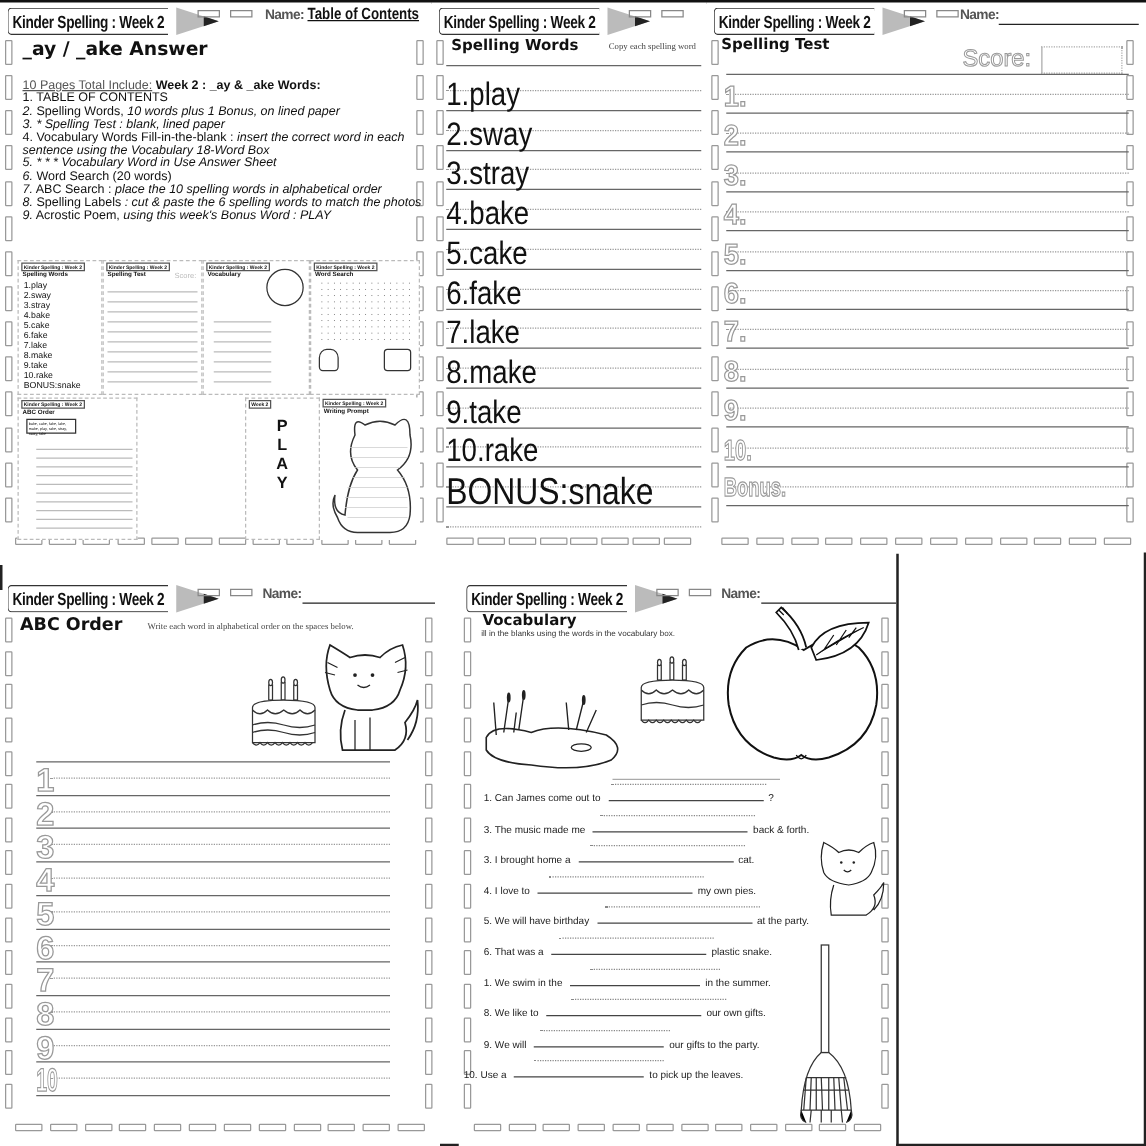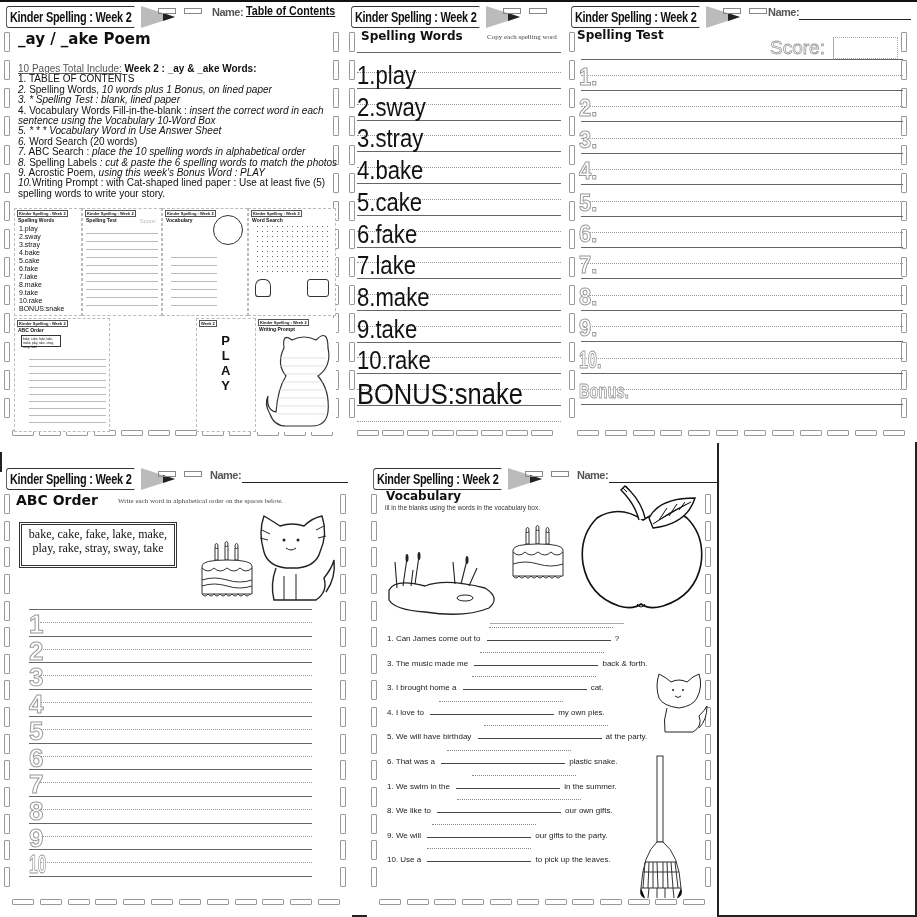--- a/index.html
+++ b/index.html
@@ -118,34 +118,33 @@
       <div class="pencil-body">Kinder Spelling : Week 2</div>
       <div class="pencil-tip" style="margin-left:-30px;"></div>
     </div>
     <div class="hdr-tabs" style="left:158px;">
         <span></span>
         <span></span>
       </div>
     <div class="name-lbl" style="left:212px;">Name:</div>
     <div style="position:absolute;left:246px;top:1px;font-size:13px;font-weight:bold;text-decoration:underline;transform:scaleX(0.82);transform-origin:left;white-space:nowrap;">Table of Contents</div>
 
-    <div class="title" style="left:18px;top:28px;font-size:15px;">_ay / _ake Poem</div>
+    <div class="title" style="left:18px;top:28px;font-size:15px;">_ay / _ake Answer</div>
 
     <div class="toc">
       <div><span class="hd">10 Pages Total Include:</span> <b>Week 2 : _ay &amp; _ake Words:</b></div>
       <div><span>1.</span> <span>TABLE OF CONTENTS</span></div>
       <div><i>2.</i> <span>Spelling Words,</span> <i>10 words plus 1 Bonus, on lined paper</i></div>
       <div><i>3.</i> <i>* Spelling Test : blank, lined paper</i></div>
-      <div><span>4.</span> <span>Vocabulary Words Fill-in-the-blank :</span> <i>insert the correct word in each sentence using the Vocabulary 10-Word Box</i></div>
+      <div><span>4.</span> <span>Vocabulary Words Fill-in-the-blank :</span> <i>insert the correct word in each sentence using the Vocabulary 18-Word Box</i></div>
       <div><i>5.</i> <i>* * *  Vocabulary Word in Use Answer Sheet</i></div>
       <div><i>6.</i> <span>Word Search (20 words)</span></div>
       <div><i>7.</i> <span>ABC Search :</span> <i>place the 10 spelling words in alphabetical order</i></div>
       <div><i>8.</i> <span>Spelling Labels</span> <i>: cut &amp; paste the 6 spelling words to match the photos</i></div>
       <div><i>9.</i> <span>Acrostic Poem,</span> <i>using this week's Bonus Word : PLAY</i></div>
-      <div><i>10.</i><span>Writing Prompt : with Cat-shaped lined paper</span> <span>: Use at least five (5) spelling words to write your story.</span></div>
     </div>
 
     <div class="thumbs">
 
       <div class="thumb" style="left:0;top:0;width:68px;height:108px;">
         <div class="th-h">Kinder Spelling : Week 2</div>
         <div class="th-t">Spelling Words</div>
         <div class="th-w" style="top:16px;">1.play</div>
         <div class="th-w" style="top:24px;">2.sway</div>
         <div class="th-w" style="top:32px;">3.stray</div>
@@ -477,24 +476,20 @@
     <div class="hdr-tabs" style="left:158px;top:9px;">
         <span></span>
         <span></span>
       </div>
     <div class="name-lbl" style="left:210px;top:7px;">Name:</div>
     <div class="name-line" style="left:242px;right:4px;top:20px;"></div>
 
     <div class="title" style="left:16px;top:30px;font-size:14px;">ABC Order</div>
     <div class="instr" style="left:118px;top:35px;font-size:7px;">Write each word in alphabetical order on the spaces below.</div>
 
-    <div class="wordbox" style="left:19px;top:60px;width:158px;height:46px;font-size:12px;line-height:14px;">
-      <div>bake, cake, fake, lake, make,</div>
-      <div>play, rake, stray, sway, take</div>
-    </div>
 
     <svg width="60" height="60" style="left:200px;top:82px;">
       <rect x="15" y="4" width="3" height="12" fill="#fff" stroke="#333"></rect>
         <rect x="25" y="2" width="3" height="14" fill="#fff" stroke="#333"></rect>
         <rect x="35" y="4" width="3" height="12" fill="#fff" stroke="#333"></rect>
       <ellipse cx="16.5" cy="2" rx="1.5" ry="2.5" fill="#fff" stroke="#333"></ellipse>
         <ellipse cx="26.5" cy="0" rx="1.5" ry="2.5" fill="#fff" stroke="#333"></ellipse>
         <ellipse cx="36.5" cy="2" rx="1.5" ry="2.5" fill="#fff" stroke="#333"></ellipse>
       <path d="M2 22 Q2 16 27 16 Q52 16 52 22 L52 50 L2 50 Z" fill="#fff" stroke="#333"></path>
       <path d="M2 24 Q8 30 14 24 Q20 30 27 24 Q34 30 40 24 Q46 30 52 24" fill="none" stroke="#333"></path>
@@ -673,20 +668,20 @@
         <div class="sent" style="left: 20px; top: 269.4px;"><span>5.  We will have birthday</span> <span class="blank" style="width: 124px; margin: 0px 4px;"></span><span>at the party.</span></div>
         <div class="guide-dot" style="left: 117px; width: 124px; top: 263.4px;"></div>
         <div class="sent" style="left: 20px; top: 294px;"><span>6.  That was a</span> <span class="blank" style="width: 124px; margin: 0px 4px;"></span><span>plastic snake.</span></div>
         <div class="guide-dot" style="left: 80px; width: 124px; top: 288px;"></div>
         <div class="sent" style="left: 20px; top: 318.6px;"><span>1.  We swim in the</span> <span class="blank" style="width: 104px; margin: 0px 4px;"></span><span>in the summer.</span></div>
         <div class="guide-dot" style="left: 105px; width: 104px; top: 312.6px;"></div>
         <div class="sent" style="left: 20px; top: 343.2px;"><span>8.  We like to</span> <span class="blank" style="width: 124px; margin: 0px 4px;"></span><span>our own gifts.</span></div>
         <div class="guide-dot" style="left: 90px; width: 124px; top: 337.2px;"></div>
         <div class="sent" style="left: 20px; top: 367.8px;"><span>9.  We will</span> <span class="blank" style="width: 104px; margin: 0px 4px;"></span><span>our gifts to the party.</span></div>
         <div class="guide-dot" style="left: 65px; width: 104px; top: 361.8px;"></div>
-        <div class="sent" style="left: 20px; top: 392.4px; text-align: right;"><span>10. Use a</span> <span class="blank" style="width: 104px; margin: 0px 4px;"></span><span>to pick up the leaves.</span></div>
+        <div class="sent" style="left: 4px; top: 392.4px; text-align: right;"><span>10. Use a</span> <span class="blank" style="width: 104px; margin: 0px 4px;"></span><span>to pick up the leaves.</span></div>
         <div class="guide-dot" style="left: 60px; width: 104px; top: 386.4px;"></div>
       </div>
   </div>
 
   <div style="position:absolute;left:0;top:452px;width:2px;height:20px;background:#222;"></div>
   <div style="position:absolute;left:717px;top:443px;width:2px;height:474px;background:#222;"></div>
 </div>
 
 </body></html>

